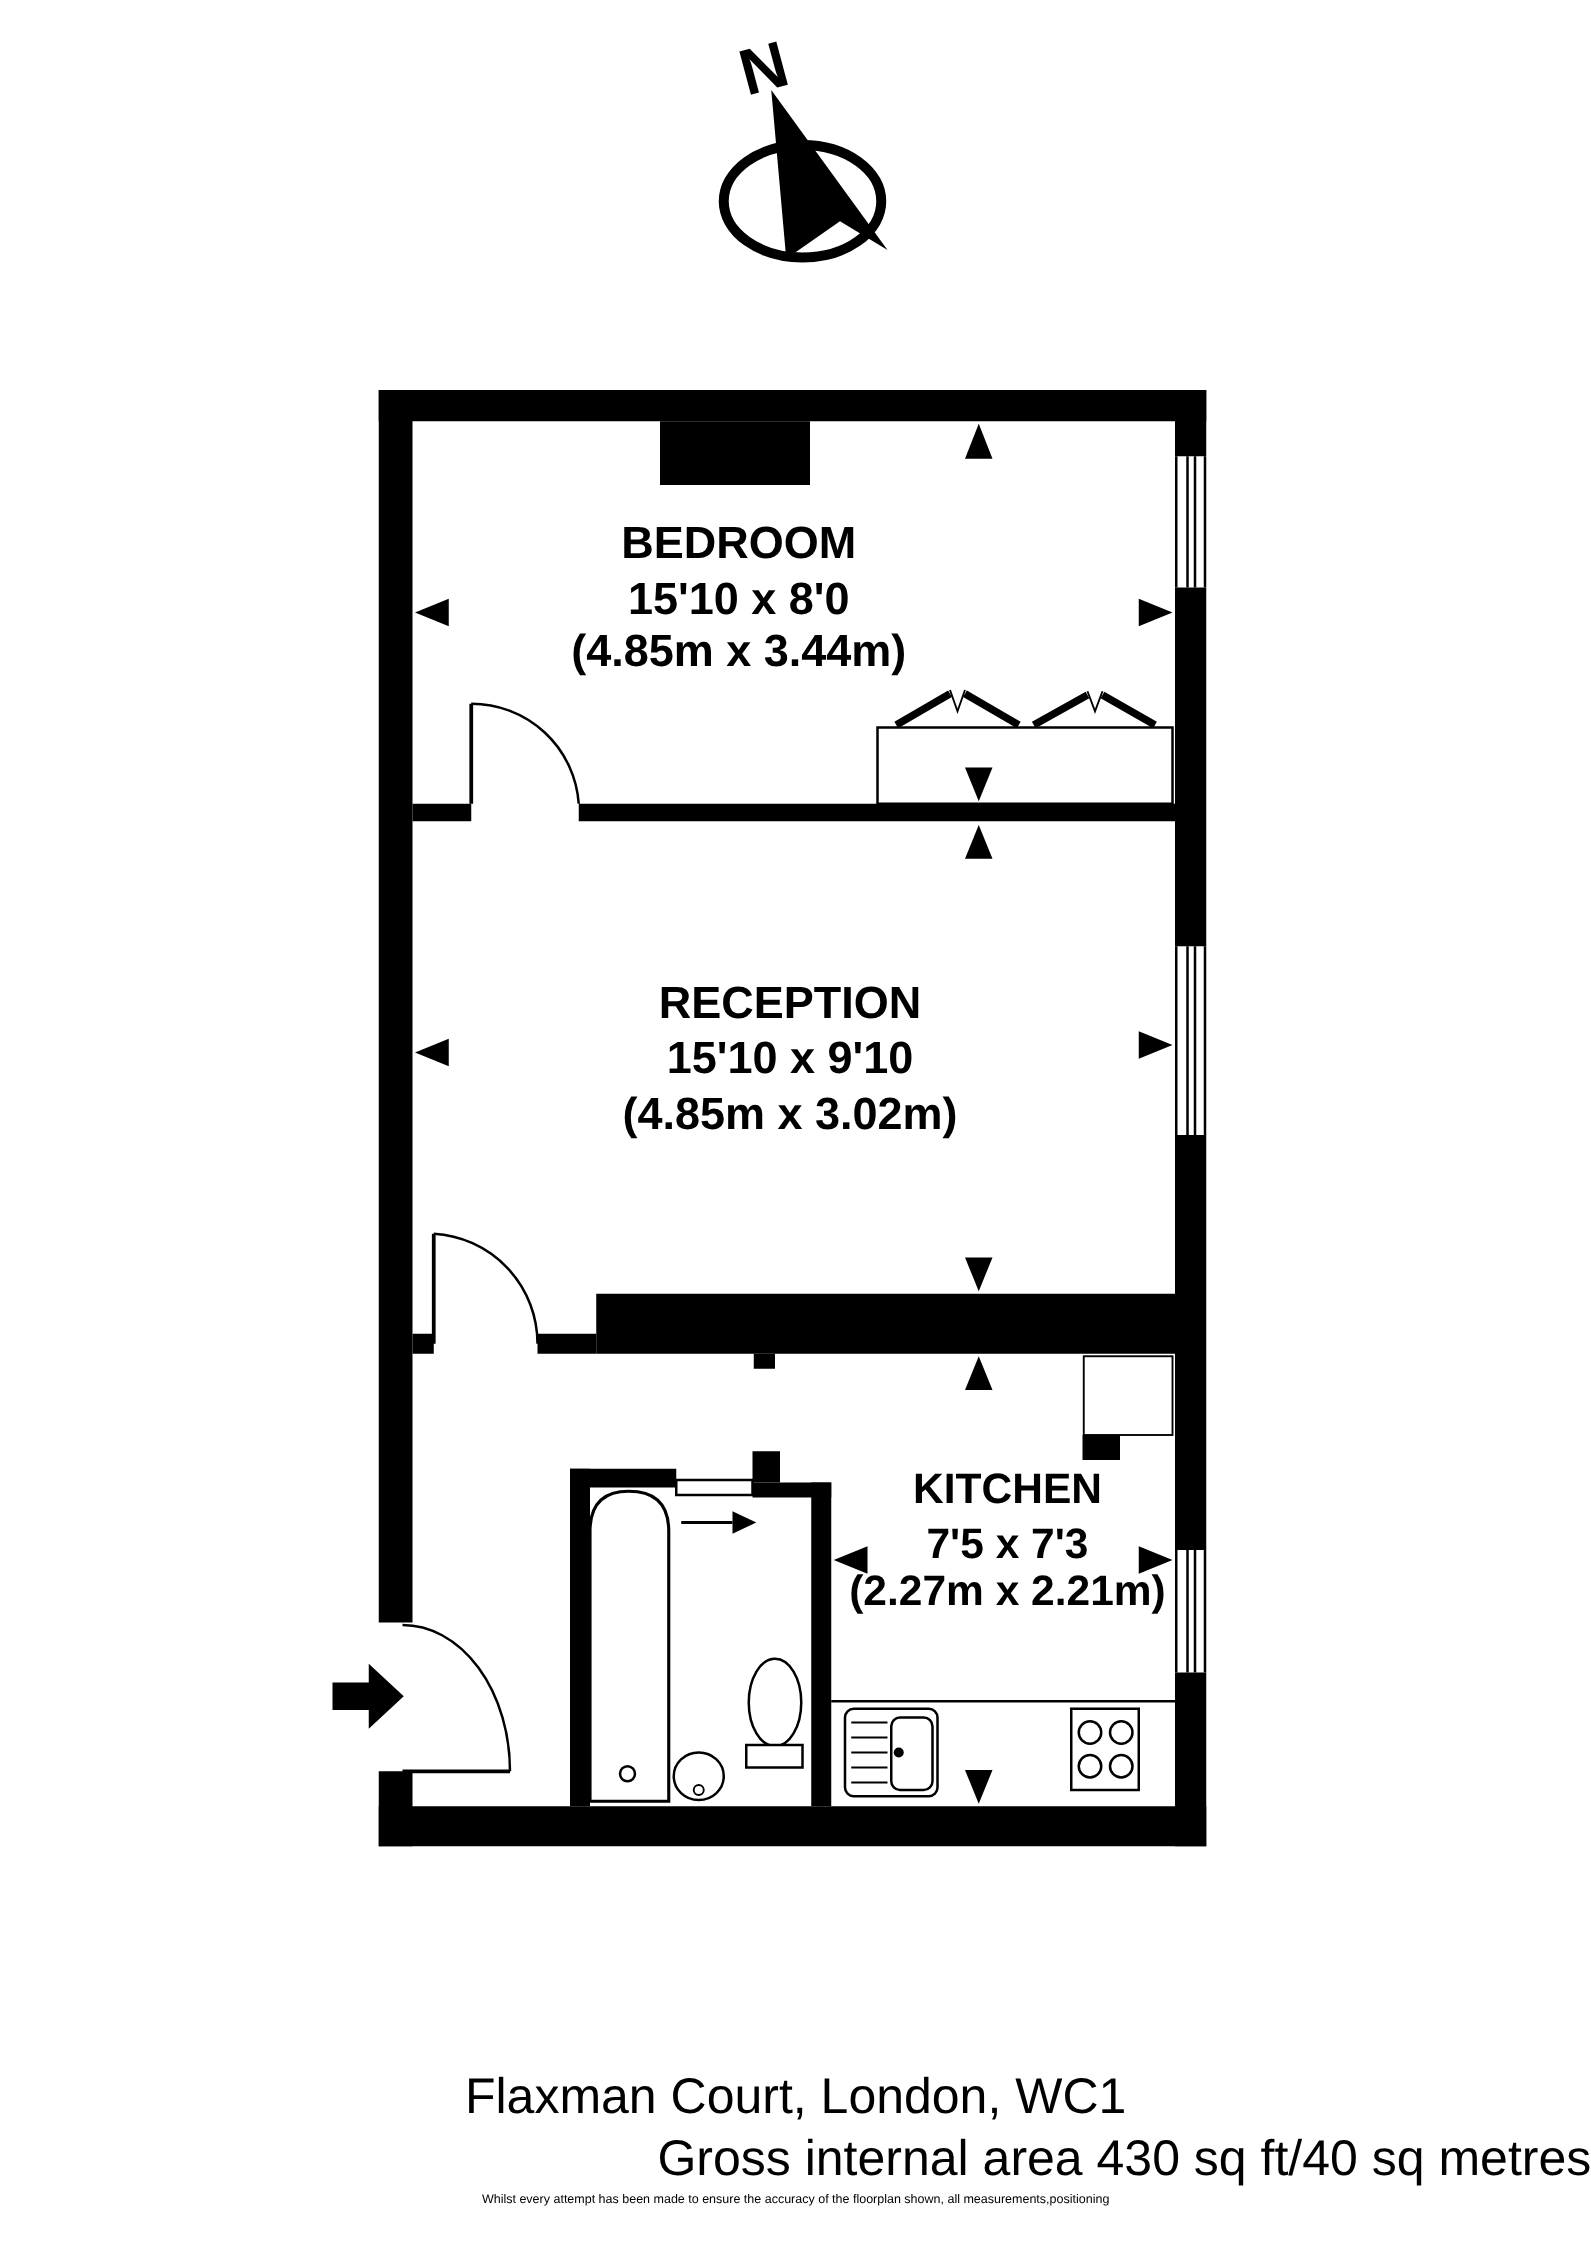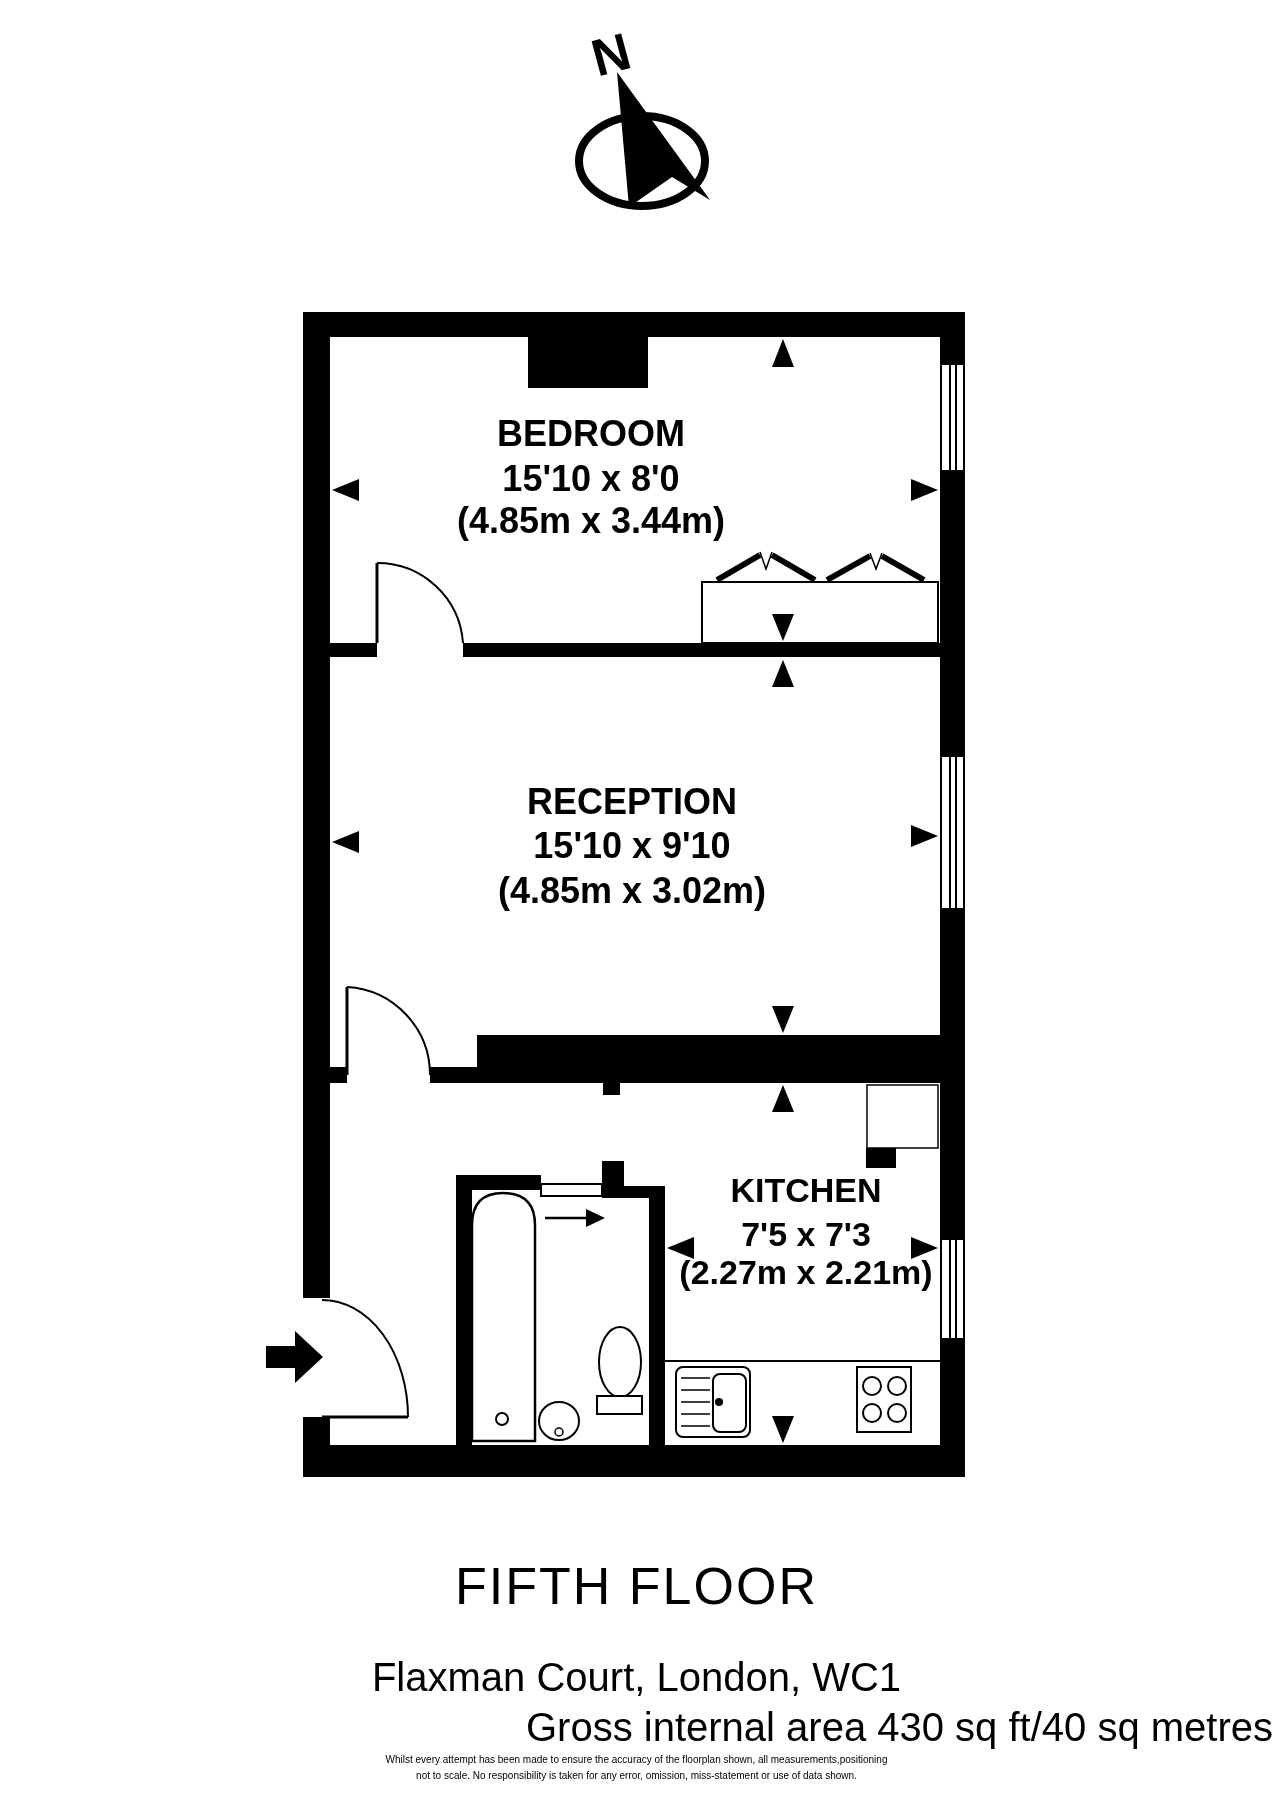--- a/index.html
+++ b/index.html
@@ -182,21 +182,19 @@
       <text class="room-name" x="632" y="814">RECEPTION</text>
       <text class="room-dim" x="632" y="858">15'10 x 9'10</text>
       <text class="room-dim" x="632" y="903">(4.85m x 3.02m)</text>
 
       <text class="room-name-sm" x="806" y="1202">KITCHEN</text>
       <text class="room-dim-sm" x="806" y="1246">7'5 x 7'3</text>
       <text class="room-dim-sm" x="806" y="1284">(2.27m x 2.21m)</text>
     </g>
   </svg>
 
-  <div class="footer-text floor-title">FIFTH FLOOR</div>
   <div class="footer-text address">Flaxman Court, London, WC1</div>
   <div class="footer-text area">Gross internal area 430 sq ft/40 sq metres</div>
   <div class="footer-text disclaimer">
     <div>Whilst every attempt has been made to ensure the accuracy of the floorplan shown, all measurements,positioning</div>
-    <div>not to scale. No responsibility is taken for any error, omission, miss-statement or use of data shown.</div>
   </div>
 
 </div>
 
 </body></html>

